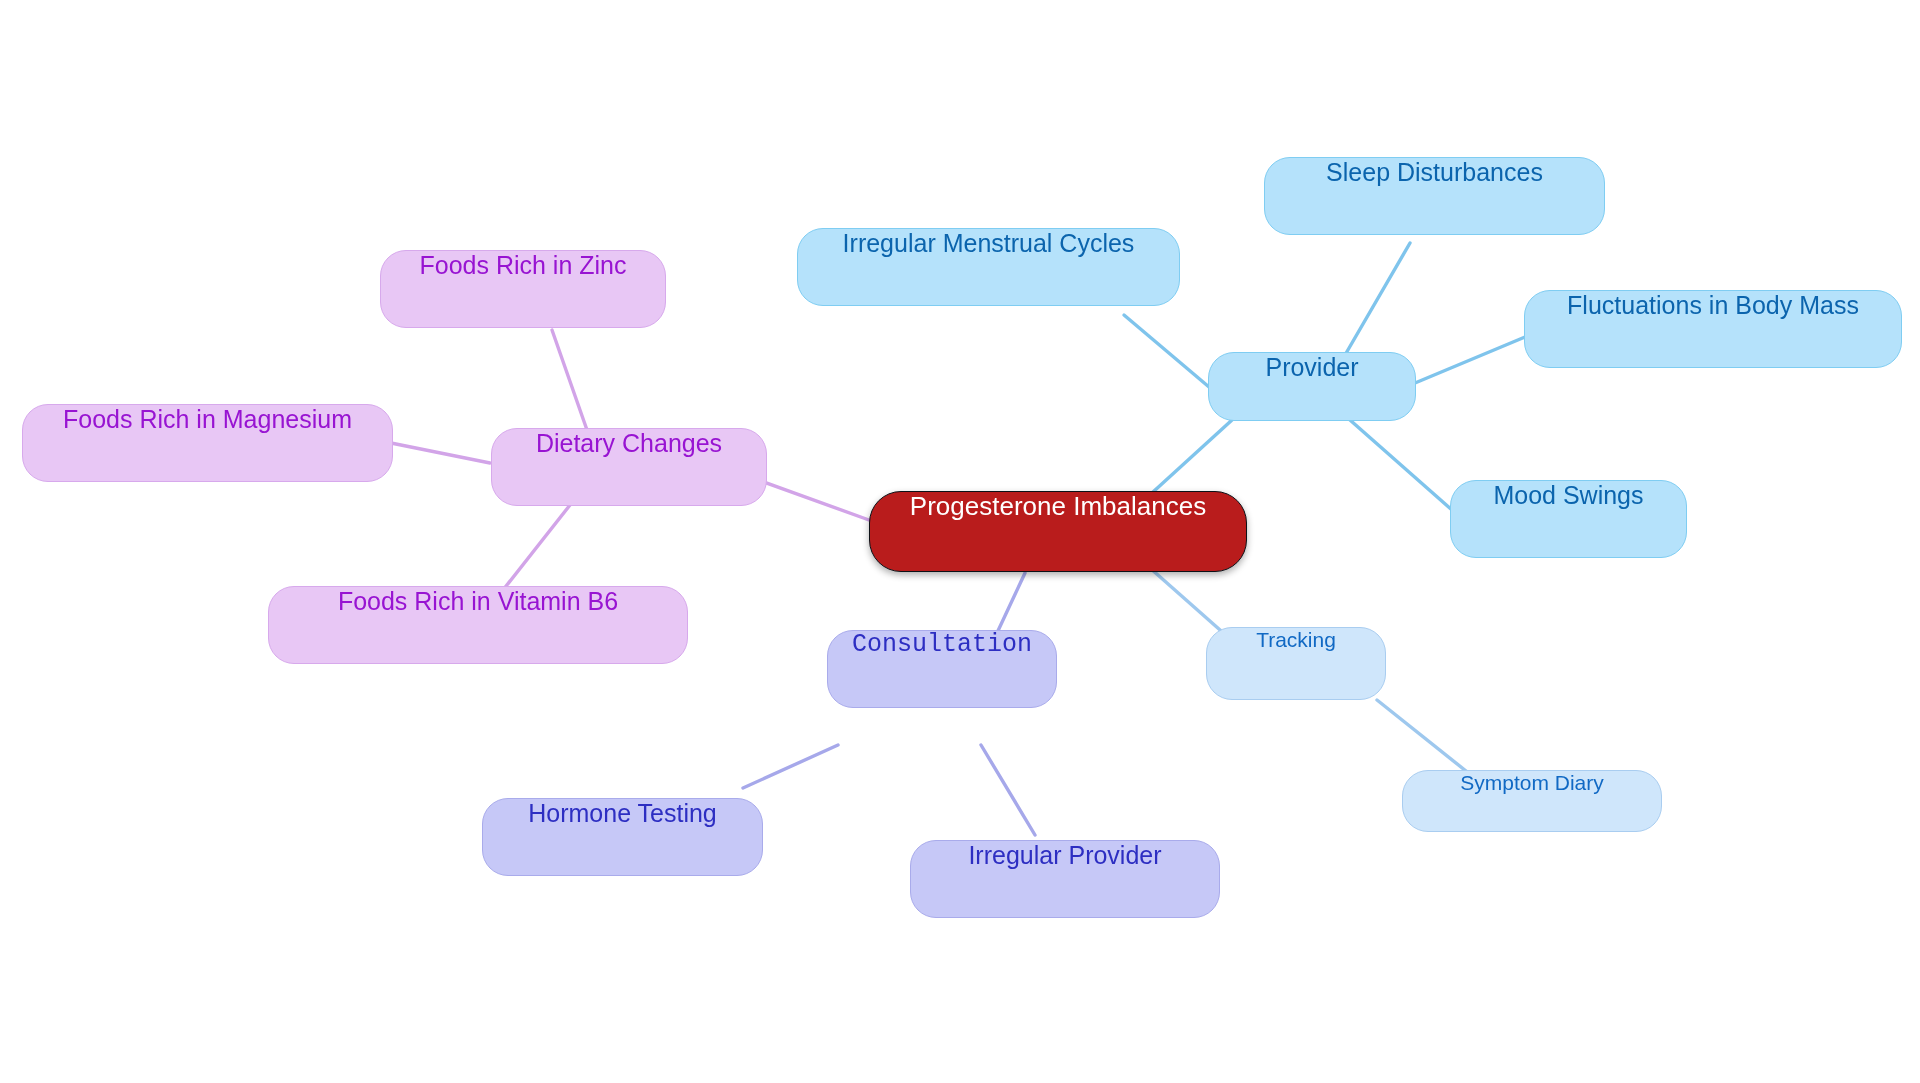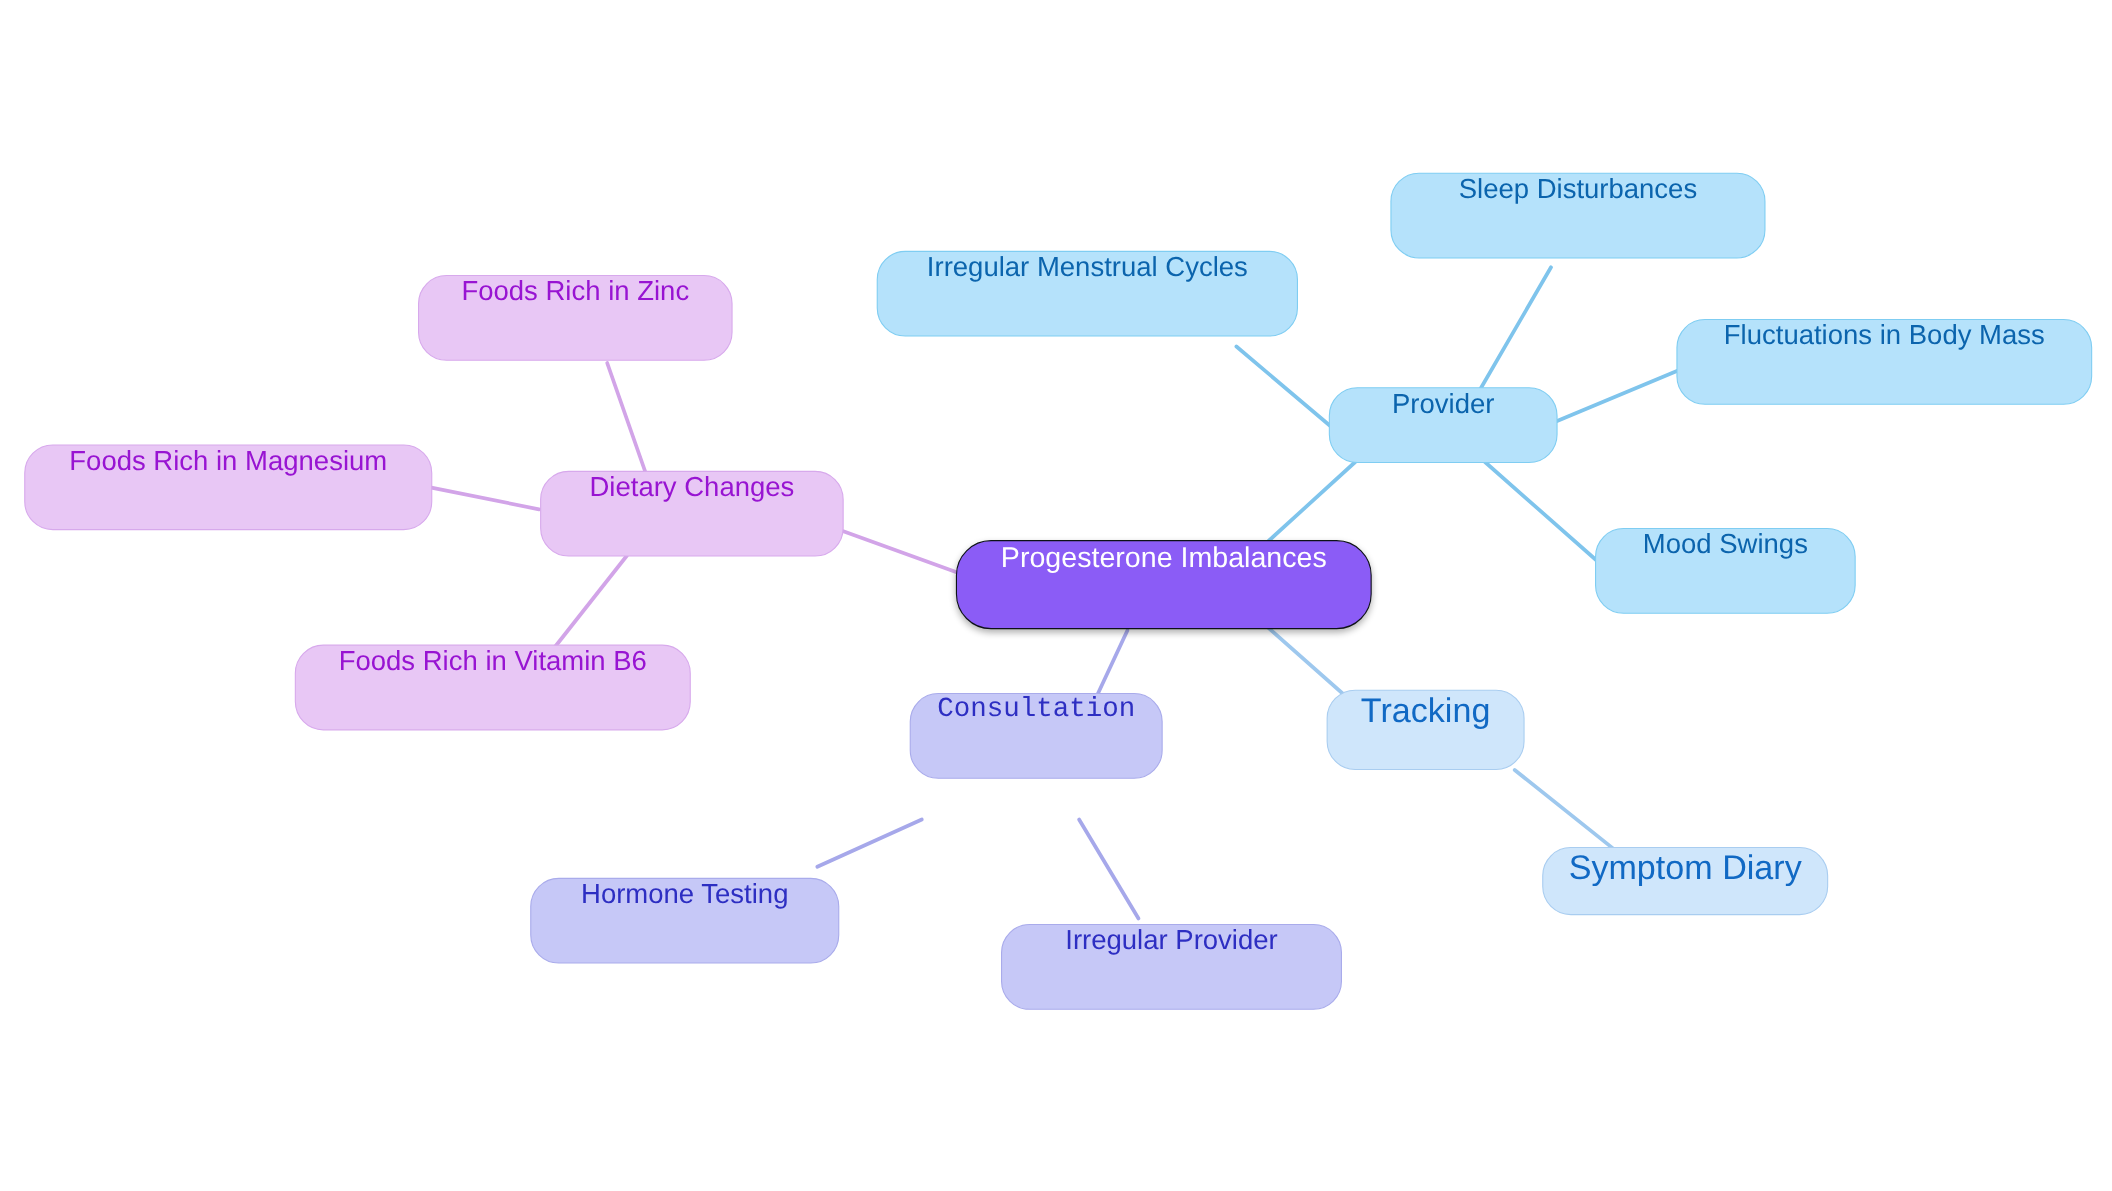--- a/index.html
+++ b/index.html
@@ -38,39 +38,39 @@
     border-width: 1.5px;
     border-radius: 26px;
     padding: 0 10px;
   }
   .node-label {
     display: block;
     line-height: 1.15;
   }
   
   .node.root {
-    background: #8b5cf6;
+    background: #b91c1c;
     border-color: #0d1117;
     border-radius: 32px;
     color: #ffffff;
     font-size: 26px;
     box-shadow: 0 3px 7px rgba(0,0,0,0.32);
   }
   
   .node.sky {
     background: #b5e2fb;
     border-color: #7fcdf2;
     color: #0b64ad;
     font-size: 25px;
   }
   .node.sky-pale {
     background: #cfe6fb;
     border-color: #a9cdf0;
     color: #1169c4;
-    font-size: 31px;
+    font-size: 21px;
   }
   .node.lilac {
     background: #c6c8f7;
     border-color: #a9abeb;
     color: #2d2ec2;
     font-size: 25px;
   }
   .node.orchid {
     background: #e8c7f5;
     border-color: #d7a9ec;
@@ -157,17 +157,17 @@
   </div>
 
   <div class="node orchid" style="left:380px; top:250px; width:286px; height:78px;">
     <span class="node-label">Foods Rich in Zinc</span>
   </div>
 
   <div class="node orchid" style="left:22px; top:404px; width:371px; height:78px;">
     <span class="node-label">Foods Rich in Magnesium</span>
   </div>
 
-  <div class="node orchid" style="left:268px; top:586px; width:360px; height:78px;">
+  <div class="node orchid" style="left:268px; top:586px; width:420px; height:78px;">
     <span class="node-label">Foods Rich in Vitamin B6</span>
   </div>
 
 </div>
 
 </body></html>

